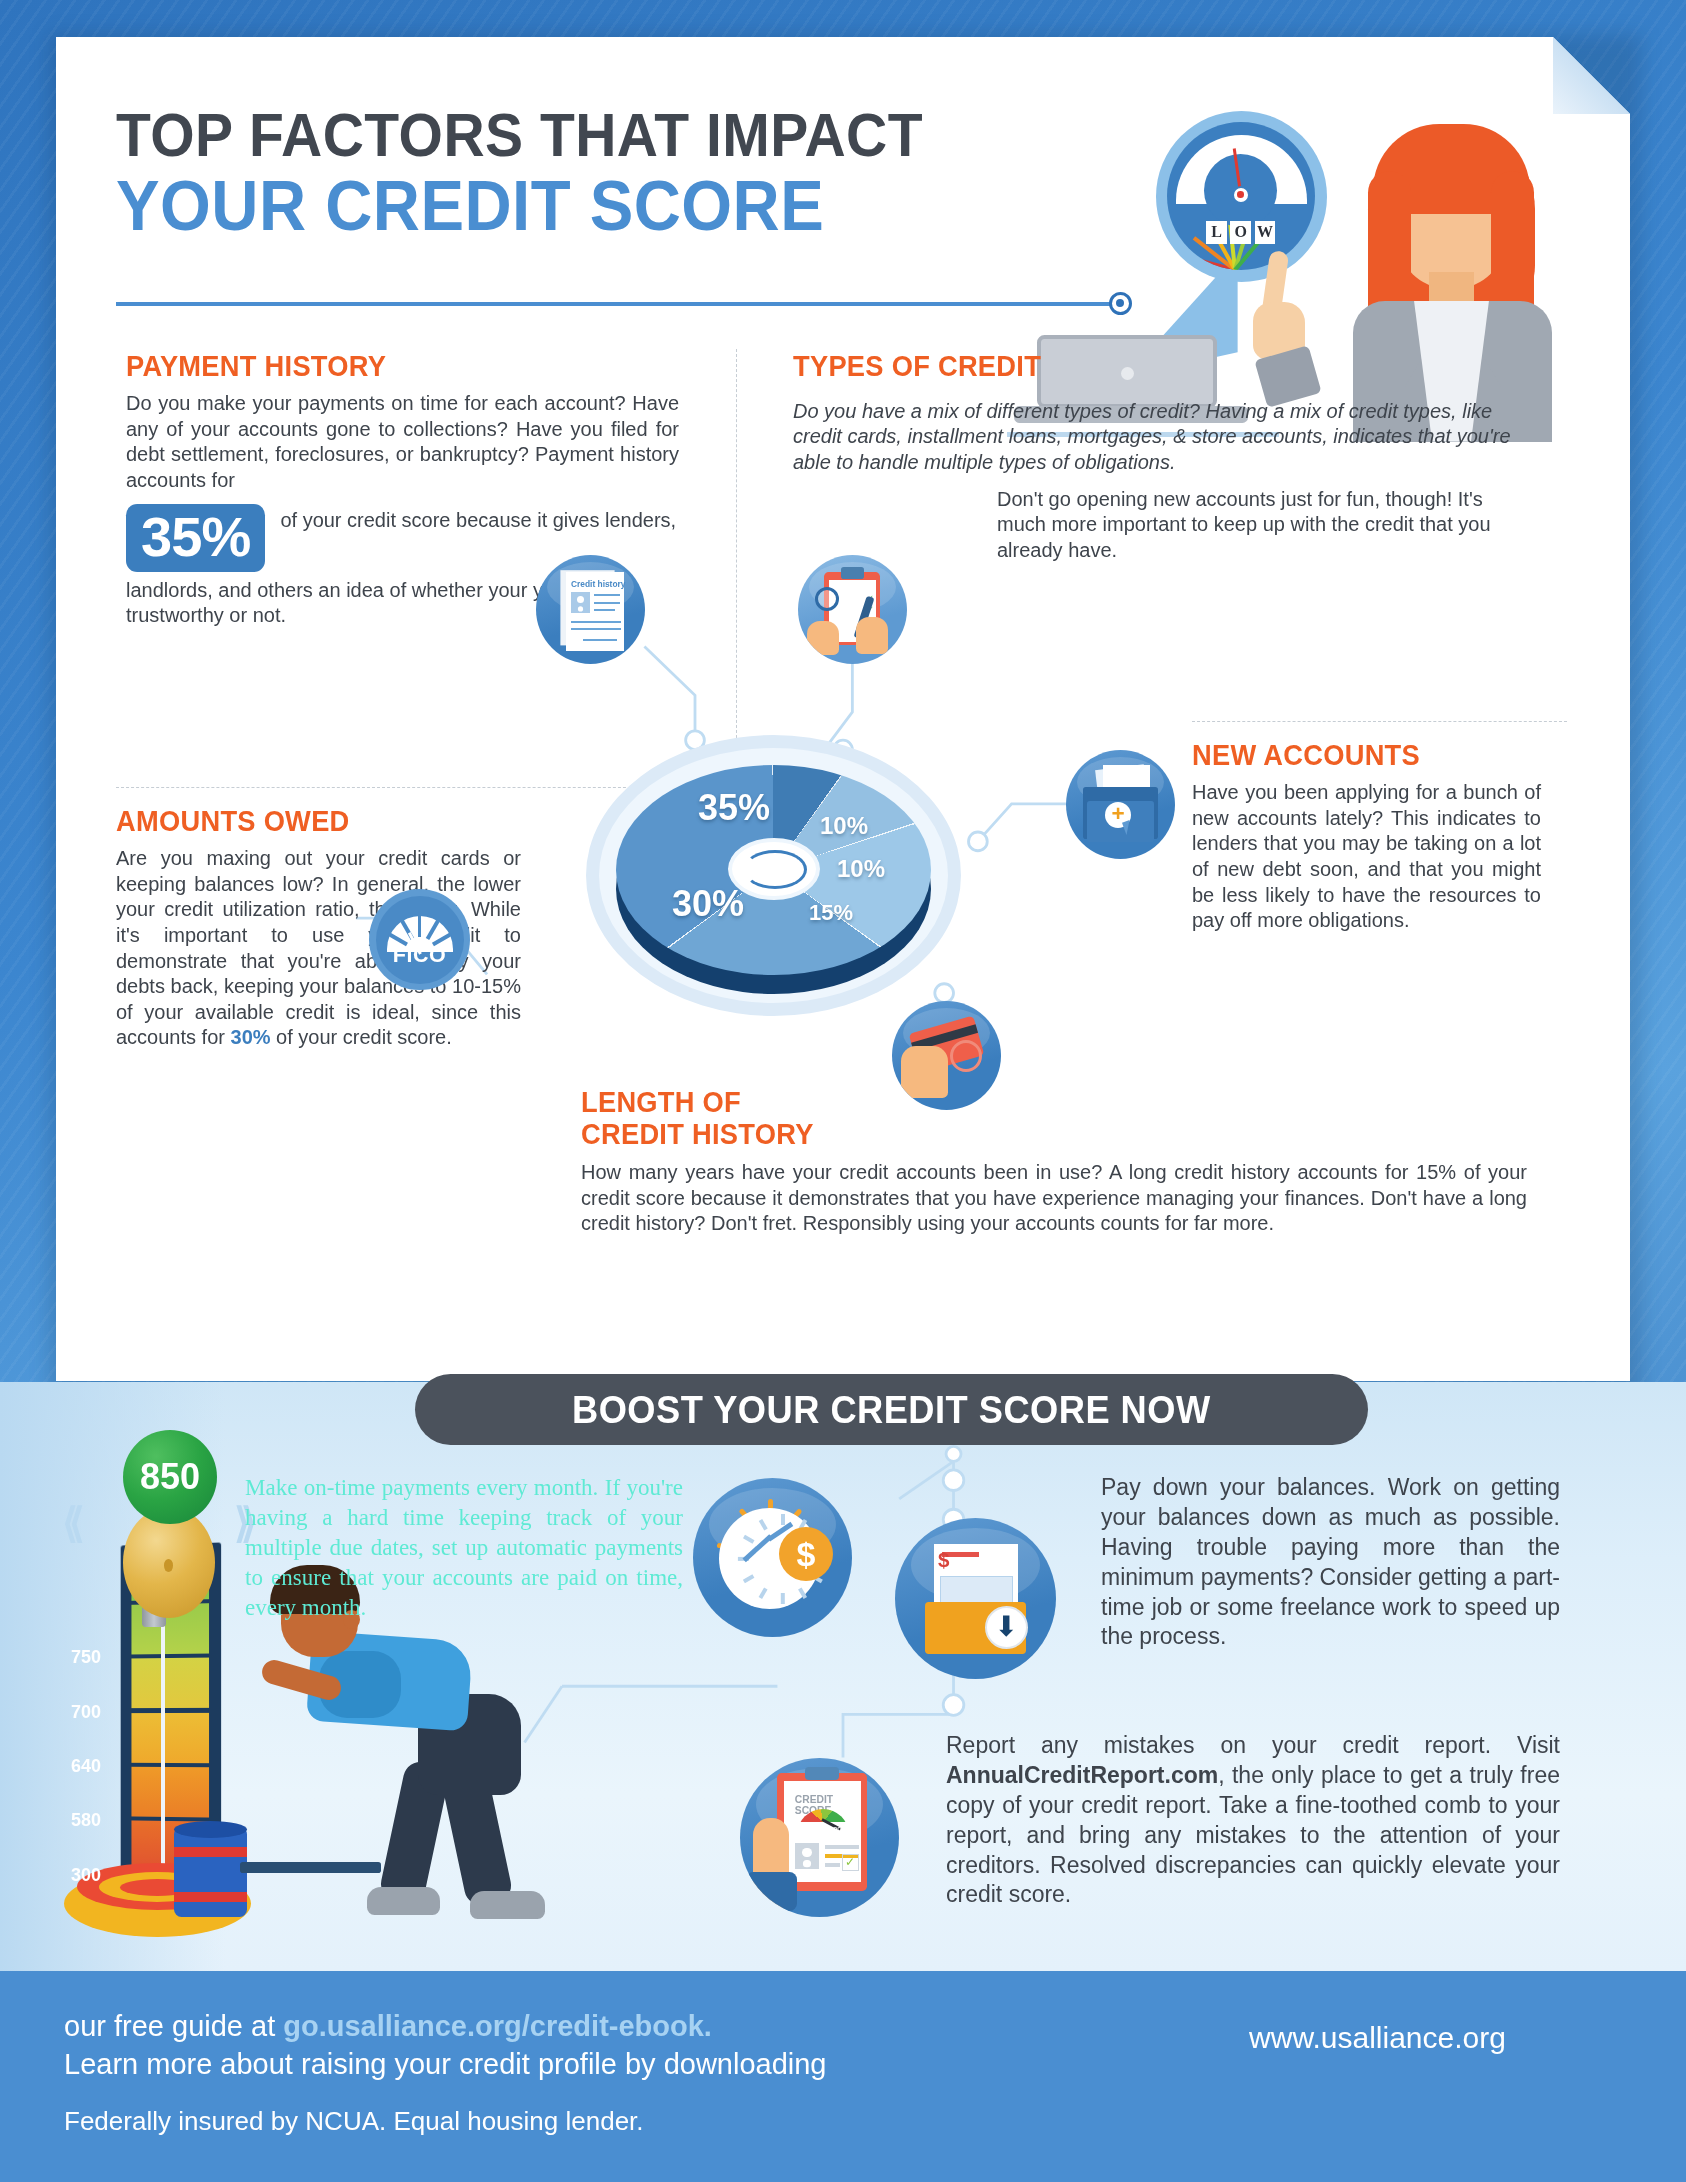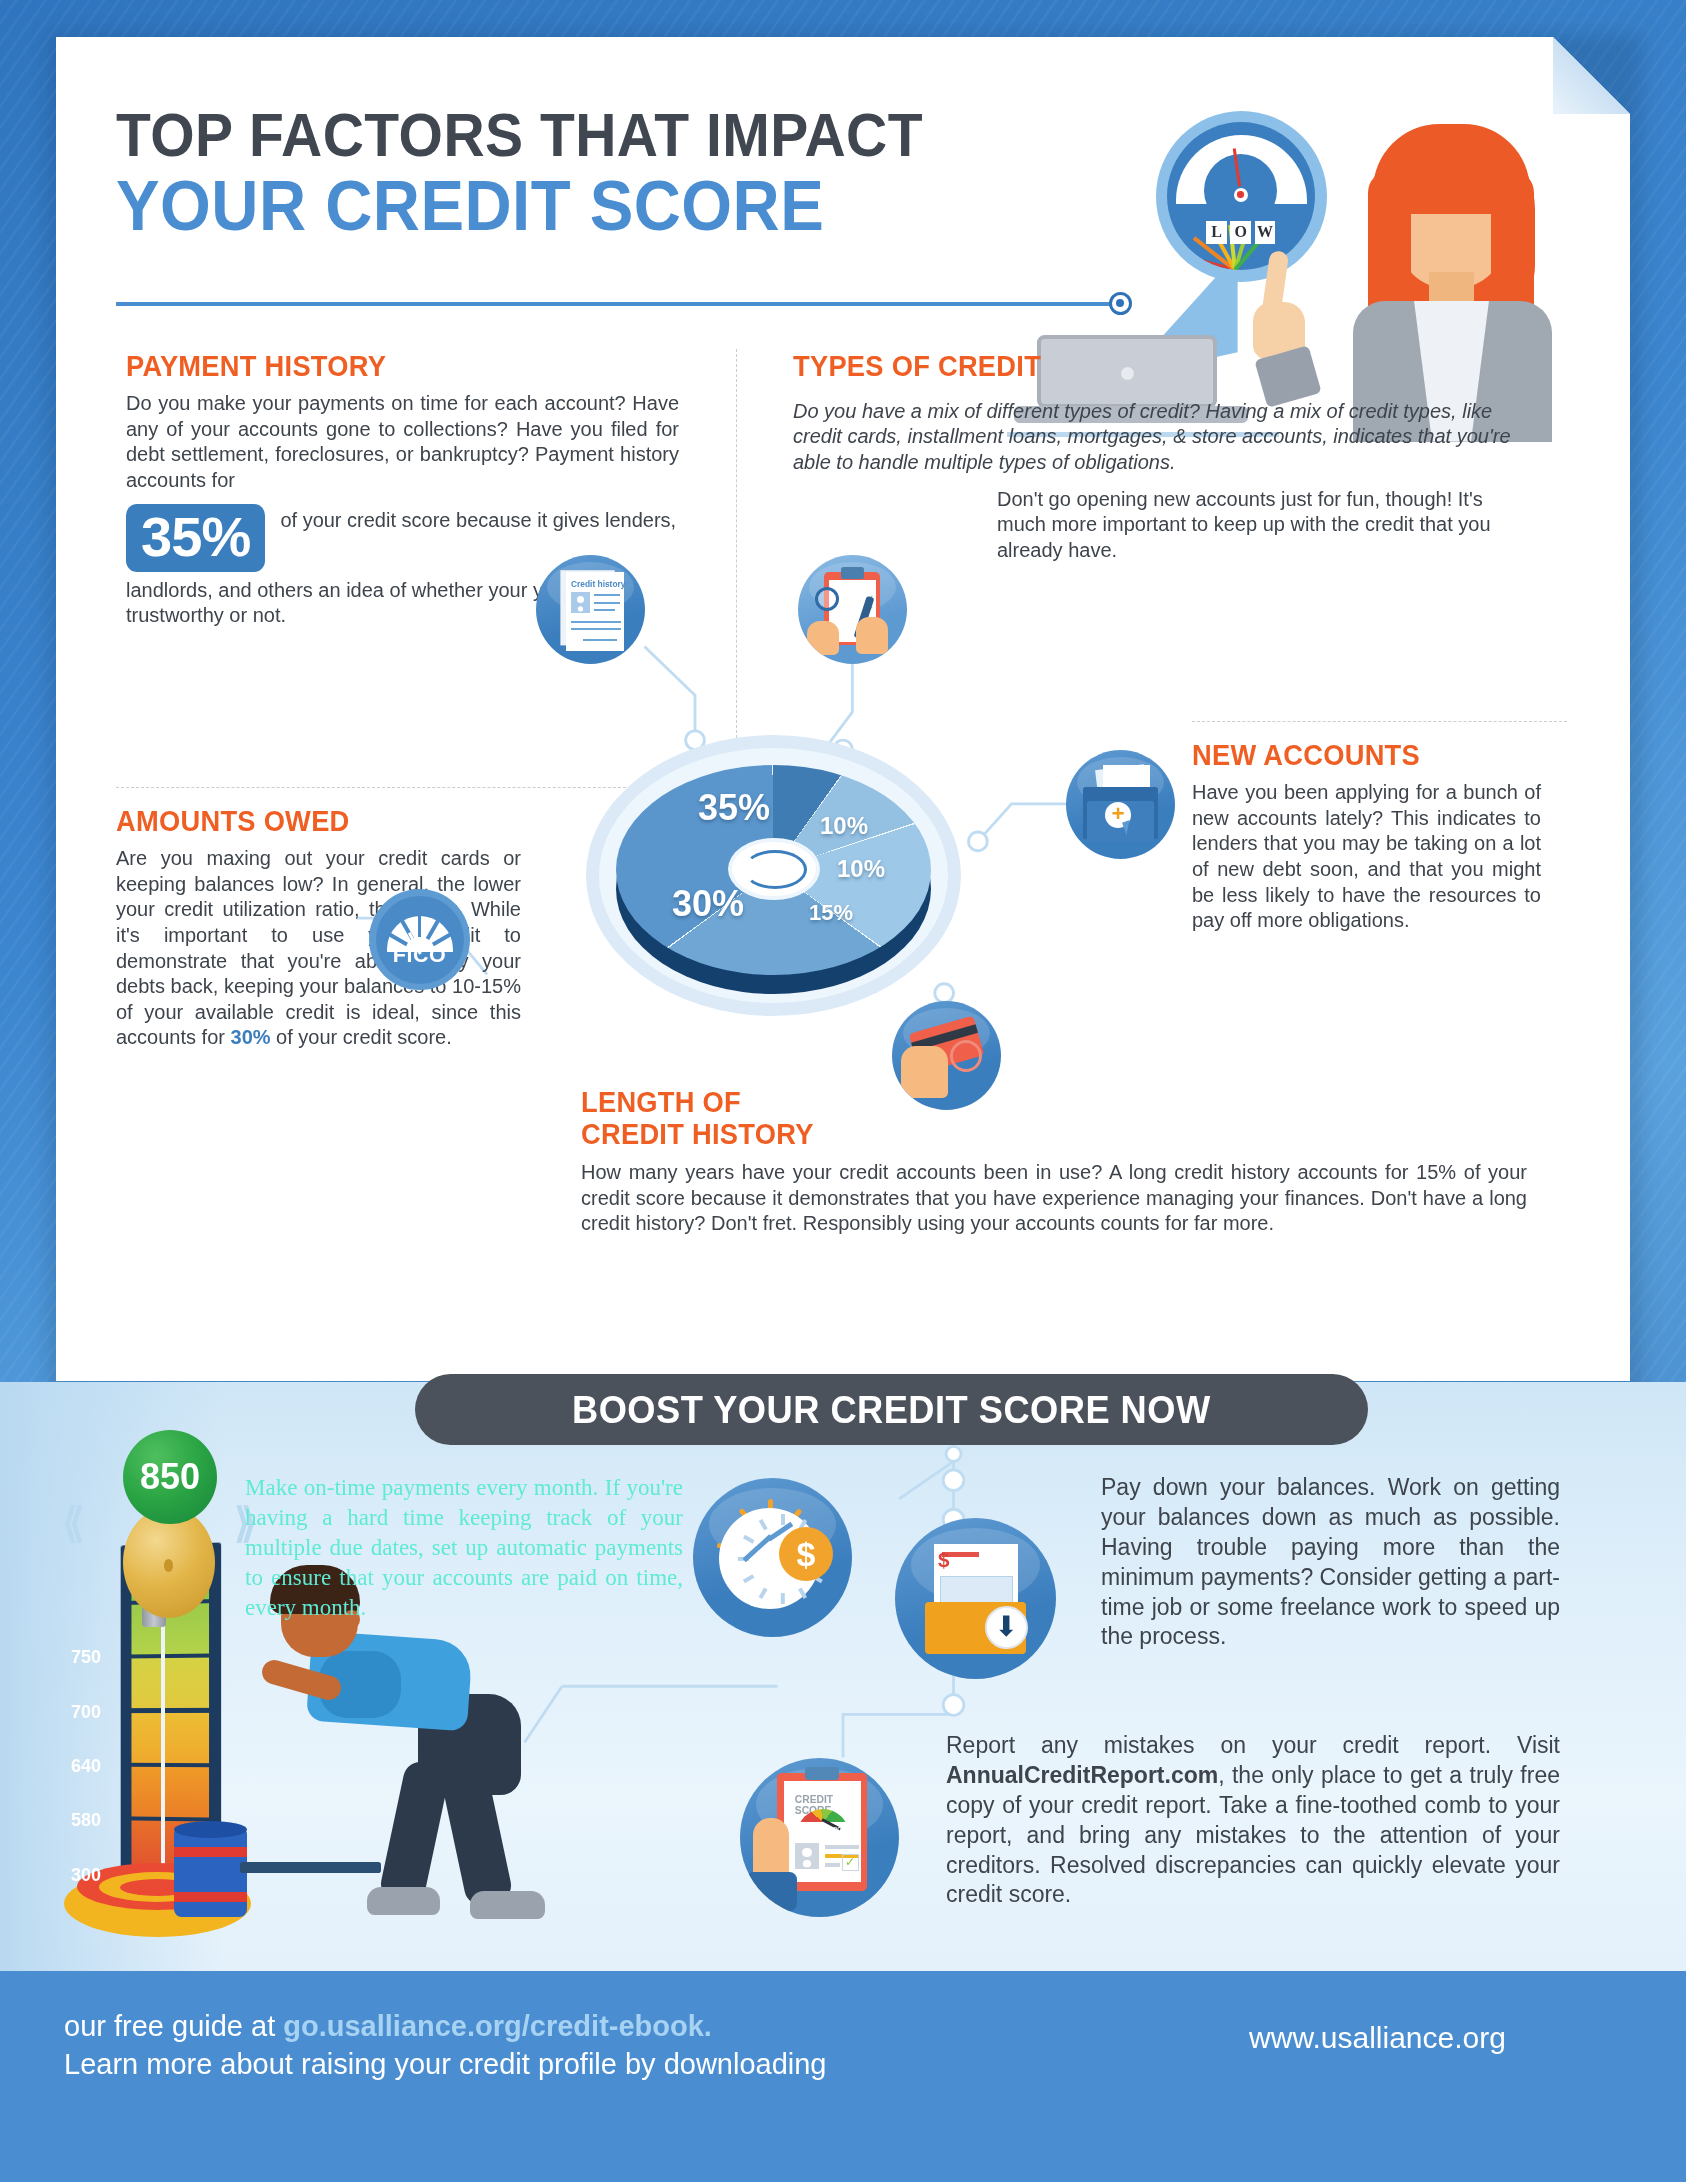--- a/index.html
+++ b/index.html
@@ -812,18 +812,19 @@
     <div class="sc-clip"></div>
   </div>
   <div class="sc-hand"></div>
   <div class="sc-cuff"></div>
 </div>
 
 <div id="footer">
   <div id="footer-copy">
     <div class="f-line"><span>our free guide at </span><span class="f-link">go.usalliance.org/credit-ebook.</span></div>
     <div class="f-line">Learn more about raising your credit profile by downloading</div>
+    <div id="f-ncua">Federally insured by NCUA. Equal housing lender.</div>
   </div>
   <div id="footer-logo">
     <div id="footer-url">www.usalliance.org</div>
   </div>
 </div>
 
 
 </body></html>

